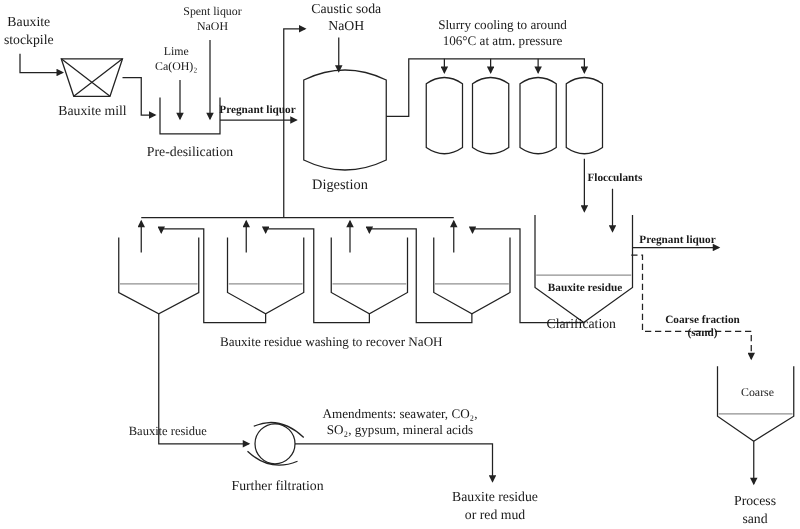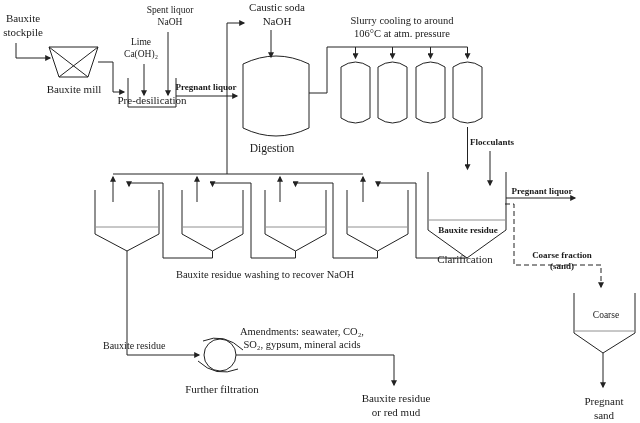--- a/index.html
+++ b/index.html
@@ -110,35 +110,35 @@
     </g>
   </svg>
 
   <div class="lbl fs11" style="left:23px;top:12px">Bauxite
 stockpile</div>
   <div class="lbl fs11" style="left:74px;top:83px">Bauxite mill</div>
   <div class="lbl fs95" style="left:170px;top:5px">Spent liquor
 NaOH</div>
   <div class="lbl fs95" style="left:141px;top:37px">Lime
 Ca(OH)₂</div>
-  <div class="lbl fs11" style="left:152px;top:94px">Pre-desilication</div>
+  <div class="lbl fs11" style="left:152px;top:116px">Pre-desilication</div>
   <div class="lbl fs9" style="left:206px;top:82px">Pregnant liquor</div>
   <div class="lbl fs11" style="left:277px;top:1px">Caustic soda
 NaOH</div>
   <div class="lbl fs115" style="left:272px;top:141px">Digestion</div>
   <div class="lbl fs105" style="left:402px;top:14px">Slurry cooling to around
 106°C at atm. pressure</div>
   <div class="lbl fs9" style="left:492px;top:137px">Flocculants</div>
   <div class="lbl fs9" style="left:542px;top:186px">Pregnant liquor</div>
   <div class="lbl fs9" style="left:468px;top:225px">Bauxite residue</div>
   <div class="lbl fs11" style="left:465px;top:253px">Clarification</div>
   <div class="lbl fs9" style="left:562px;top:250px">Coarse fraction (sand)</div>
   <div class="lbl fs105" style="left:265px;top:268px">Bauxite residue washing to recover NaOH</div>
   <div class="lbl fs95" style="left:606px;top:310px">Coarse</div>
-  <div class="lbl fs11" style="left:604px;top:395px">Pregnant sand</div>
+  <div class="lbl fs11" style="left:604px;top:395px">Process sand</div>
   <div class="lbl left fs10" style="left:103px;top:340px">Bauxite residue</div>
   <div class="lbl fs11" style="left:222px;top:383px">Further filtration</div>
-  <div class="lbl fs105" style="left:302px;top:325px">Amendments: seawater, CO₂,
+  <div class="lbl fs105" style="left:320px;top:325px">Amendments: seawater, CO₂,
 SO₂, gypsum, mineral acids</div>
   <div class="lbl fs11" style="left:396px;top:392px">Bauxite residue
 or red mud</div>
 
 </div>
 
 </body></html>

